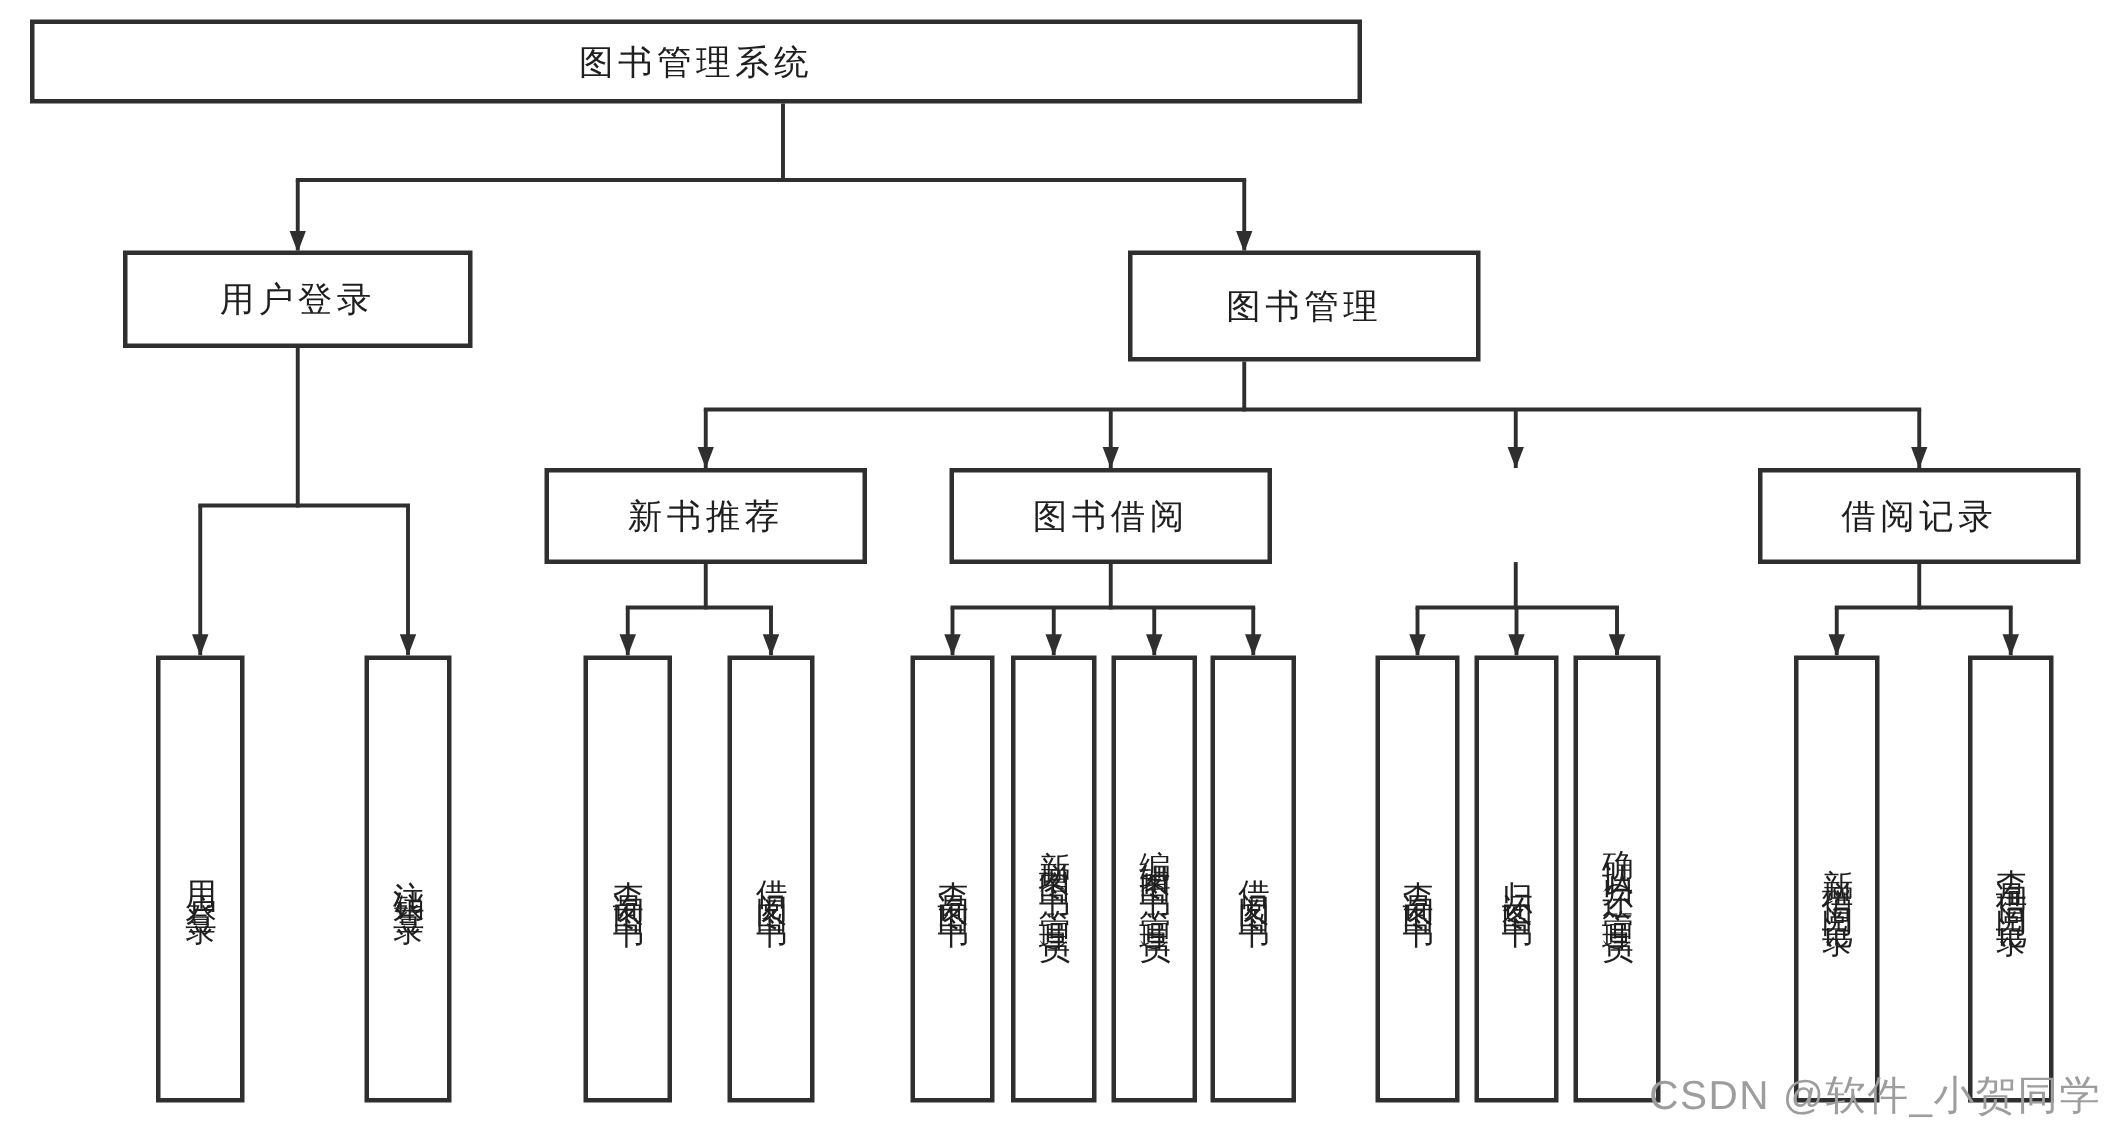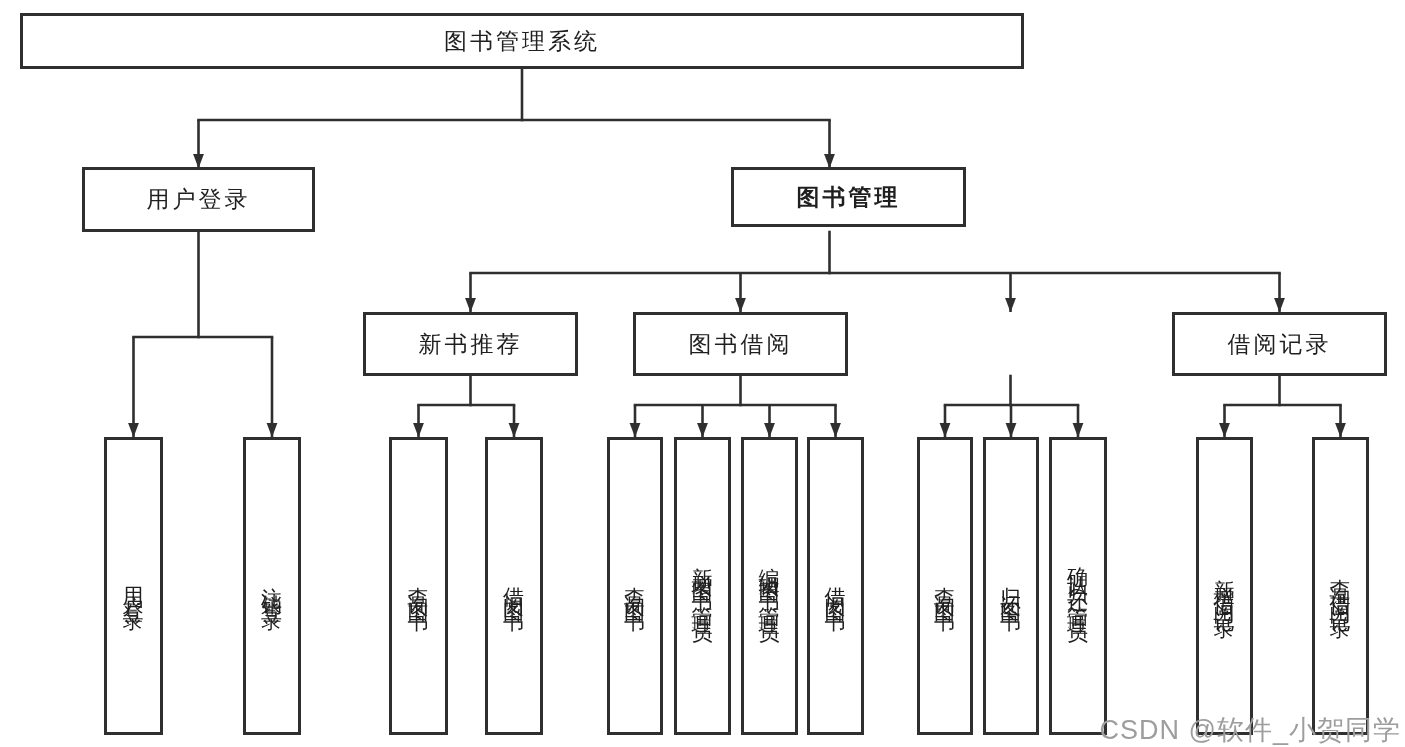--- a/index.html
+++ b/index.html
@@ -95,28 +95,28 @@
     </g>
 
     <g>
       <line class="bus" x1="1279.5" y1="376" x2="1279.5" y2="405"></line>
       <line class="bus" x1="1224.5" y1="405" x2="1340.5" y2="405"></line>
       <line x1="1224.5" y1="405" x2="1224.5" y2="437" marker-end="url(#arrowhead)"></line>
       <line x1="1340.5" y1="405" x2="1340.5" y2="437" marker-end="url(#arrowhead)"></line>
     </g>
   </svg>
 
-  <div class="box hbox" style="left:20px;top:13px;width:1004px;height:56px;text-align:center;">
+  <div class="box hbox" style="left:20px;top:13px;width:888px;height:56px;text-align:center;">
     <span>图书管理系统</span>
   </div>
 
   <div class="box hbox" style="left:82px;top:167px;width:233px;height:65px;">
     <span>用户登录</span>
   </div>
-  <div class="box hbox" style="left:731px;top:167px;width:235px;height:60px;font-weight:bold;">
+  <div class="box hbox" style="left:752px;top:167px;width:235px;height:74px;">
     <span>图书管理</span>
   </div>
 
   <div class="box hbox" style="left:633px;top:312px;width:215px;height:64px;">
     <span>图书借阅</span>
   </div>
   <div class="box hbox" style="left:363px;top:312px;width:215px;height:64px;">
     <span>新书推荐</span>
   </div>
   <div class="box hbox" style="left:1172px;top:312px;width:215px;height:64px;">

